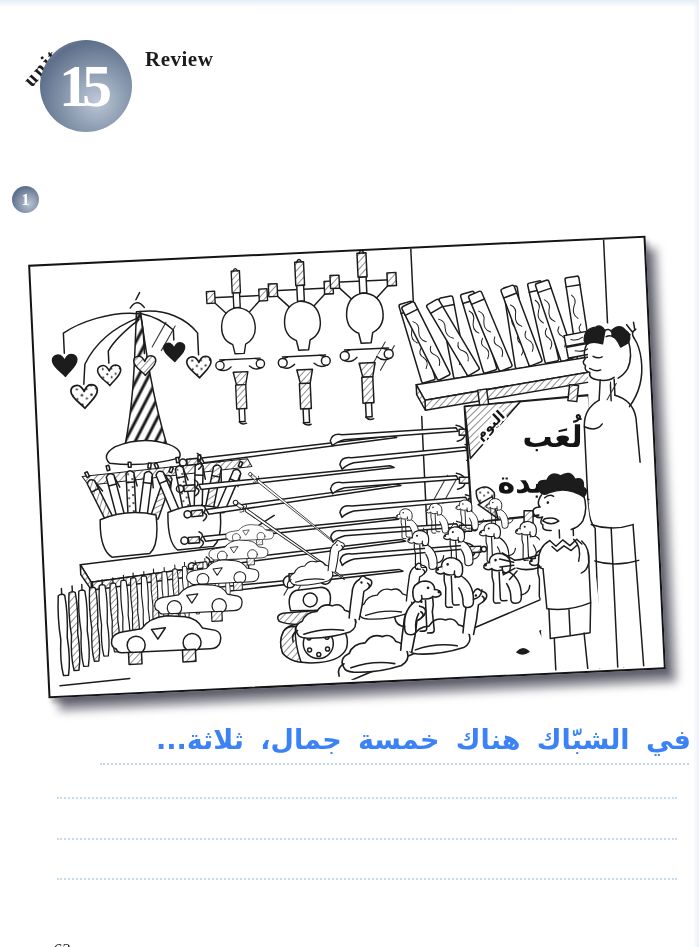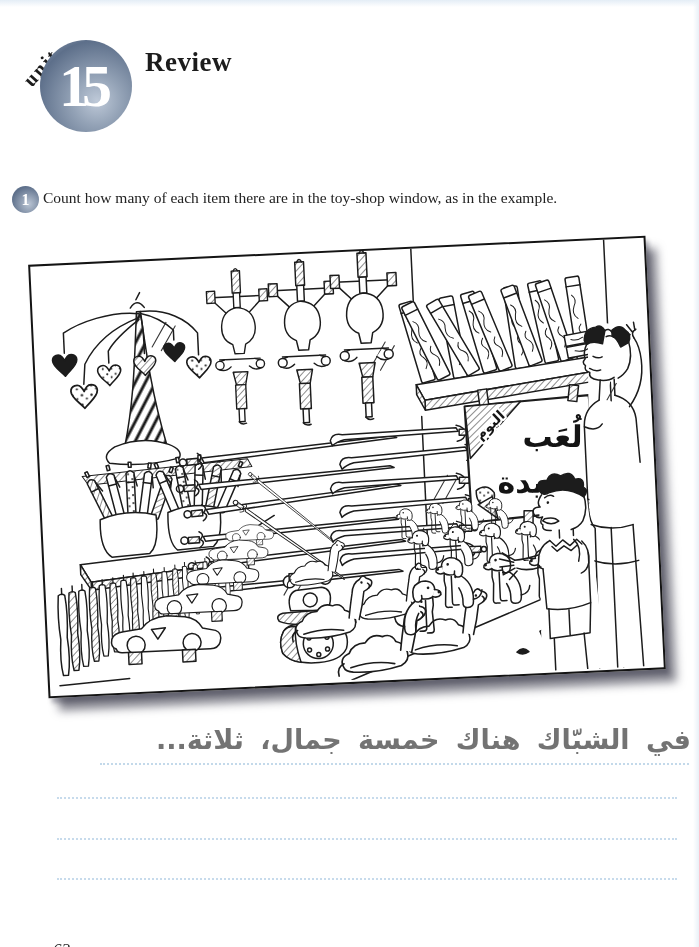--- a/index.html
+++ b/index.html
@@ -10,54 +10,53 @@
   #page::after{content:"";position:absolute;right:0;top:0;bottom:0;width:6px;
         background:linear-gradient(to left,#e9f0f7,rgba(255,255,255,0));pointer-events:none;}
 
   .unit-badge{position:absolute;left:40px;top:40px;width:92px;height:92px;border-radius:50%;
         background:radial-gradient(circle at 62% 66%, #bec9d8 0%, #93a2b6 30%, #5d6f8a 72%, #97a6ba 100%);
         display:flex;align-items:center;justify-content:center;}
   .unit-number{font-size:60px;font-weight:bold;color:#ffffff;letter-spacing:-7px;
         padding-right:8px;line-height:1;}
   .unit-label{position:absolute;left:27px;top:72px;transform:rotate(-48deg);transform-origin:0 50%;
         font-size:20px;font-weight:600;letter-spacing:2px;}
-  .page-title{position:absolute;left:145px;top:47px;font-size:27px;font-weight:bold;letter-spacing:.5px;}
+  .page-title{position:absolute;left:145px;top:47px;font-size:21px;font-weight:bold;letter-spacing:.5px;}
 
   .ex-badge{position:absolute;left:12px;top:186px;width:27px;height:27px;border-radius:50%;
         background:radial-gradient(circle at 62% 66%, #bac5d4, #5d6f8a 72%, #8fa0b5 100%);
         color:#fff;font-weight:bold;font-size:16px;display:flex;align-items:center;justify-content:center;}
   .instruction{position:absolute;left:43px;top:189px;width:650px;font-size:15.5px;color:#222;}
 
   .illustration{position:absolute;left:38px;top:250px;width:614px;height:430px;background:#fff;
         border:2.5px solid #141414;transform:rotate(-2.7deg);
         box-shadow:10px 13px 10px rgba(28,28,46,.55), 3px 5px 4px rgba(28,28,46,.3);}
   .illustration svg{position:absolute;left:0;top:0;}
 
   .example-line{position:absolute;left:100px;right:10px;top:763px;border-top:2px dotted #b5d0e6;opacity:.8;}
   .example-sentence{position:absolute;left:60px;right:8px;top:724px;direction:rtl;text-align:right;
-        font-family:"DejaVu Sans",sans-serif;font-weight:700;font-size:27px;color:#737373;word-spacing:7px;}
+        font-family:"DejaVu Sans",sans-serif;font-weight:700;font-size:27px;color:#3b82f6;word-spacing:7px;}
   .wline{position:absolute;left:57px;right:22px;border-top:2px dotted #b5d0e6;opacity:.75;}
   .wl1{top:797px;} .wl2{top:838px;} .wl3{top:878px;}
   .page-number{position:absolute;left:53px;top:940px;font-size:17px;font-style:italic;}
 </style>
 </head>
 <body>
 
 <div id="page">
 
   <span class="unit-label">unit</span>
   <div class="unit-badge">
     <span class="unit-number">15</span>
   </div>
   <div class="page-title">Review</div>
 
   <div class="ex-badge">
     <span>1</span>
   </div>
-  <div class="instruction">Count how many of each item there are in the toy-shop window, as in the example.</div>
 
   <div class="illustration">
     <svg width="612" height="428" viewBox="0 0 612 428">
       <defs>
         <pattern id="hatch" width="5" height="5" patternUnits="userSpaceOnUse" patternTransform="rotate(45)">
           <rect width="5" height="5" fill="#fff"></rect>
           <line x1="0" y1="0" x2="0" y2="5" stroke="#1c1c1c" stroke-width="1"></line>
         </pattern>
         <pattern id="stripe" width="9" height="9" patternUnits="userSpaceOnUse" patternTransform="rotate(30)">
           <rect width="9" height="9" fill="#fff"></rect>

